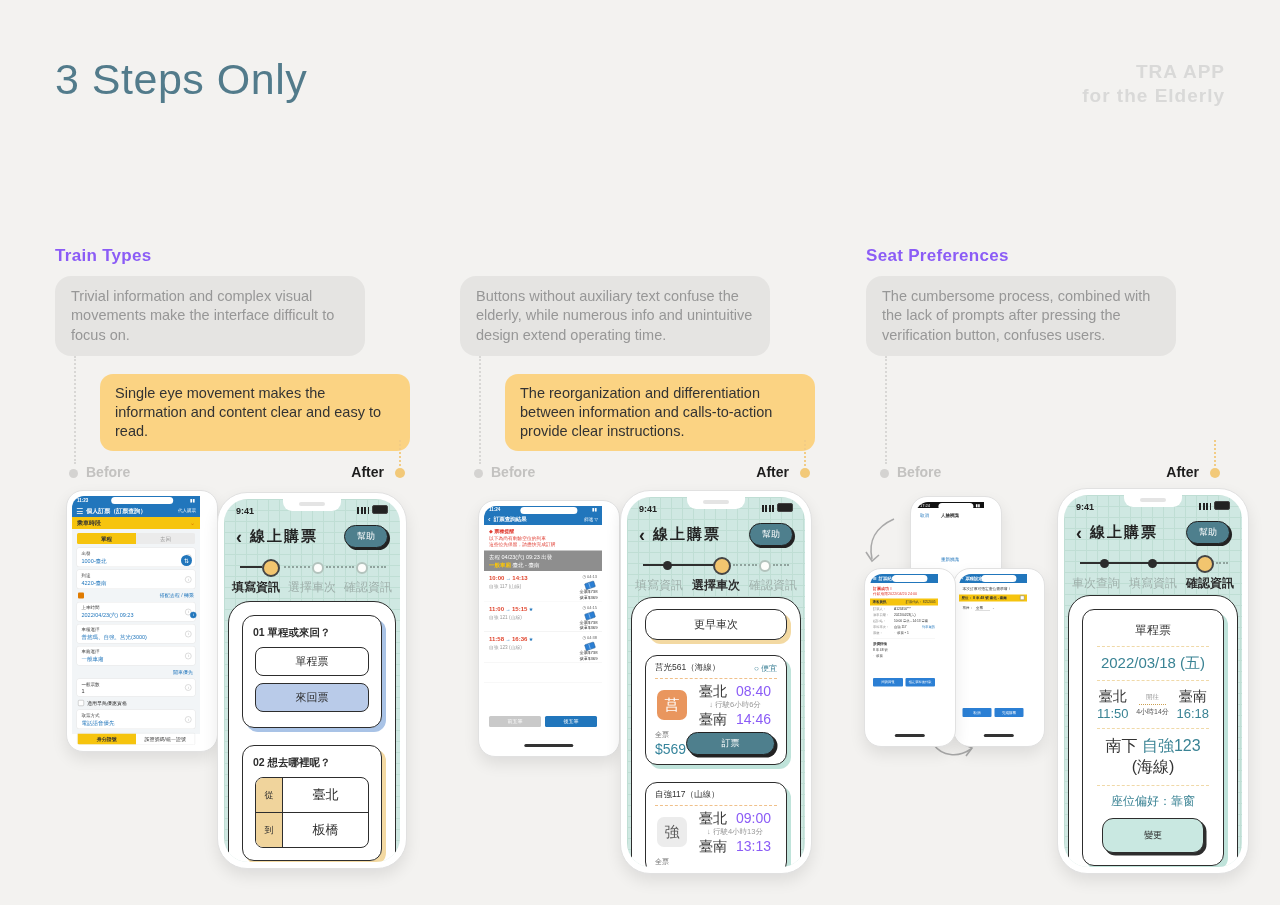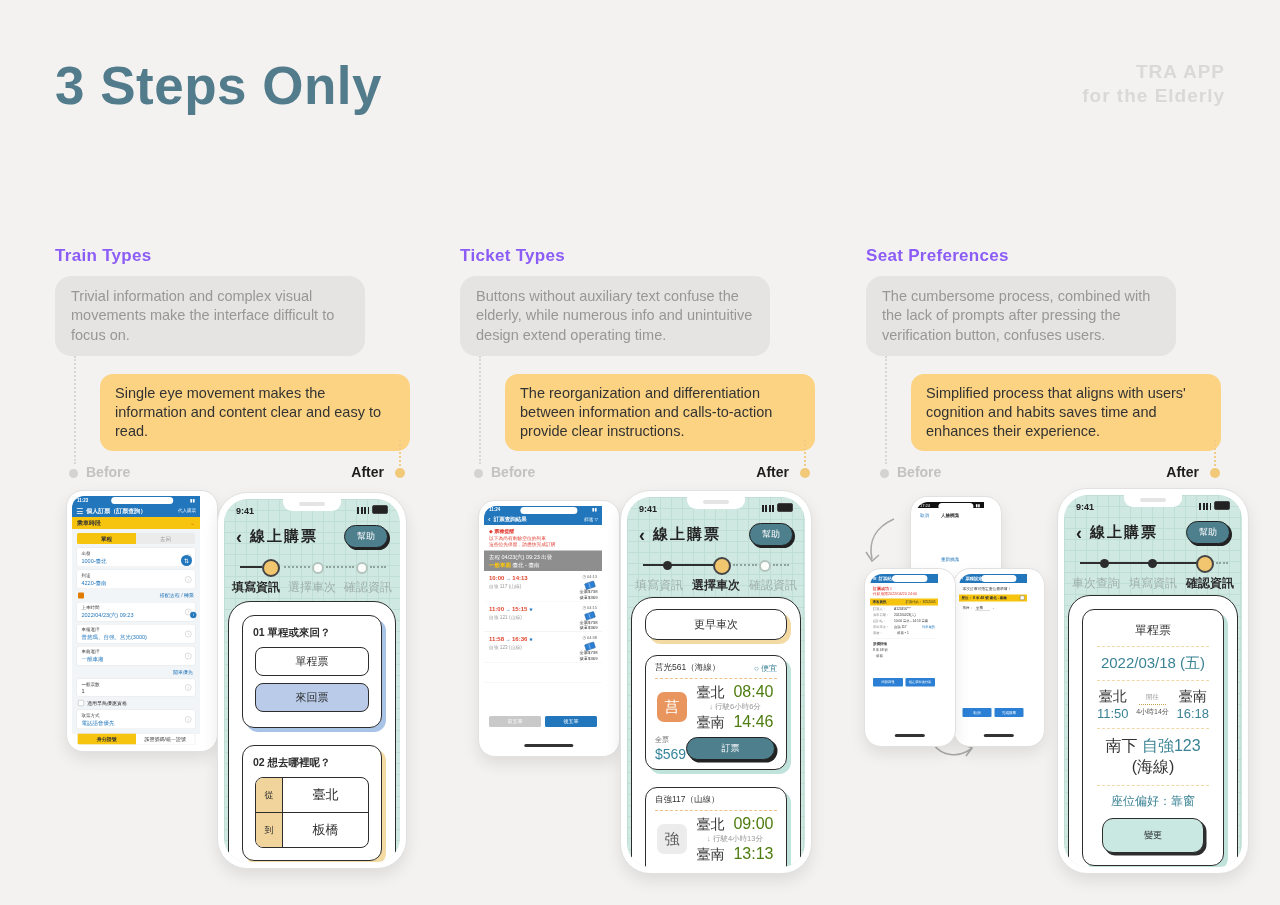--- a/index.html
+++ b/index.html
@@ -1,20 +1,20 @@
 <!DOCTYPE html>
 <html><head>
 <meta charset="utf-8">
 <style>
   html,body{margin:0;padding:0;background:#e8e8e6}
   .canvas{position:relative;width:1280px;height:905px;background:#f3f2f0;overflow:hidden;
           font-family:"Liberation Sans","DejaVu Sans",sans-serif;}
 
   
-  .title{position:absolute;left:55px;top:52px;font-size:53px;font-weight:700;color:#527b8b;
+  .title{position:absolute;left:55px;top:52px;font-size:43px;font-weight:400;color:#527b8b;
          line-height:1.28;letter-spacing:.5px}
   .brand{position:absolute;right:55px;top:60px;text-align:right;font-size:19px;font-weight:700;
          color:#d9d9d8;line-height:1.25;letter-spacing:1px}
 
   
   .col{position:absolute;top:246px;height:242px;width:356px}
   .col h2{margin:0;font-size:17px;font-weight:700;color:#8b5cf6;letter-spacing:.3px}
   .problem{position:absolute;left:0;top:30px;width:278px;background:#e5e4e2;border-radius:16px;
            padding:11px 16px;font-size:14.5px;color:#979797;line-height:1.33}
   .solution{position:absolute;left:45px;top:128px;width:280px;background:#fbd383;border-radius:13px;
@@ -90,21 +90,21 @@
   .thead{display:flex;justify-content:space-between;align-items:center;font-size:8.5px;color:#333;
          border-bottom:1px dashed #f0c08a;padding-bottom:4px}
   .ttag{color:#3a7f95;font-size:8px}
   .tbody{display:flex;align-items:center;margin-top:4px}
   .badge{width:30px;height:30px;border-radius:7px;display:flex;align-items:center;justify-content:center;
          font-size:15px;color:#fff;background:#e9965e;margin:0 6px 0 2px;flex:none}
   .badge.gray{background:#ececec;color:#555}
   .tsched{flex:1}
   .trow2{display:flex;align-items:baseline;justify-content:center;gap:9px;line-height:1.15}
   .stn{font-size:14px;color:#333}
-  .ttime{font-size:16px;color:#4d7c0f}
+  .ttime{font-size:14px;color:#8b5cf6}
   .tdur{font-size:7.5px;color:#999;text-align:center;margin:1px 0}
   .tfoot{display:flex;justify-content:space-between;align-items:flex-end;margin-top:3px}
   .flabel{display:block;font-size:7px;color:#777}
   .fval{font-size:14px;color:#37859c}
   .book{background:#4e7f8d;color:#fff;font-size:9px;border:1.5px solid #222;border-radius:13px;
         padding:4px 0;width:94px;text-align:center;box-shadow:2.5px 2.5px 0 #222;margin:0 2px 3px 0}
   .dashsep{border-top:1.5px dashed #f0d9a8;margin:7px 2px}
   .ticketname{font-size:12px;color:#333;text-align:center;margin-top:2px}
   .tdate{font-size:15px;color:#3a8394;text-align:center}
   .route{display:flex;justify-content:space-between;align-items:center;padding:0 2px}
@@ -233,37 +233,35 @@
     <div class="guide-yellow"></div>
     <div class="marker-row">
       <span class="before-dot"></span>
       <span class="before-lb">Before</span>
       <span class="after-lb">After</span>
       <span class="after-dot"></span>
     </div>
   </div>
 
   <div class="col" style="left:460px">
-    <h2>Ticket Types</h2>
     <div class="problem">Buttons without auxiliary text confuse the elderly, while numerous info and unintuitive design extend operating time.</div>
     <div class="solution">The reorganization and differentiation between information and calls-to-action provide clear instructions.</div>
     <div class="guide-gray"></div>
     <div class="guide-yellow"></div>
     <div class="marker-row">
       <span class="before-dot"></span>
       <span class="before-lb">Before</span>
       <span class="after-lb">After</span>
       <span class="after-dot"></span>
     </div>
   </div>
 
   <div class="col" style="left:866px;width:360px">
     <h2>Seat Preferences</h2>
     <div class="problem">The cumbersome process, combined with the lack of prompts after pressing the verification button, confuses users.</div>
-    <div class="solution">Simplified process that aligns with users' cognition and habits saves time and enhances their experience.</div>
     <div class="guide-gray"></div>
     <div class="guide-yellow"></div>
     <div class="marker-row">
       <span class="before-dot"></span>
       <span class="before-lb">Before</span>
       <span class="after-lb">After</span>
       <span class="after-dot"></span>
     </div>
   </div>
 

